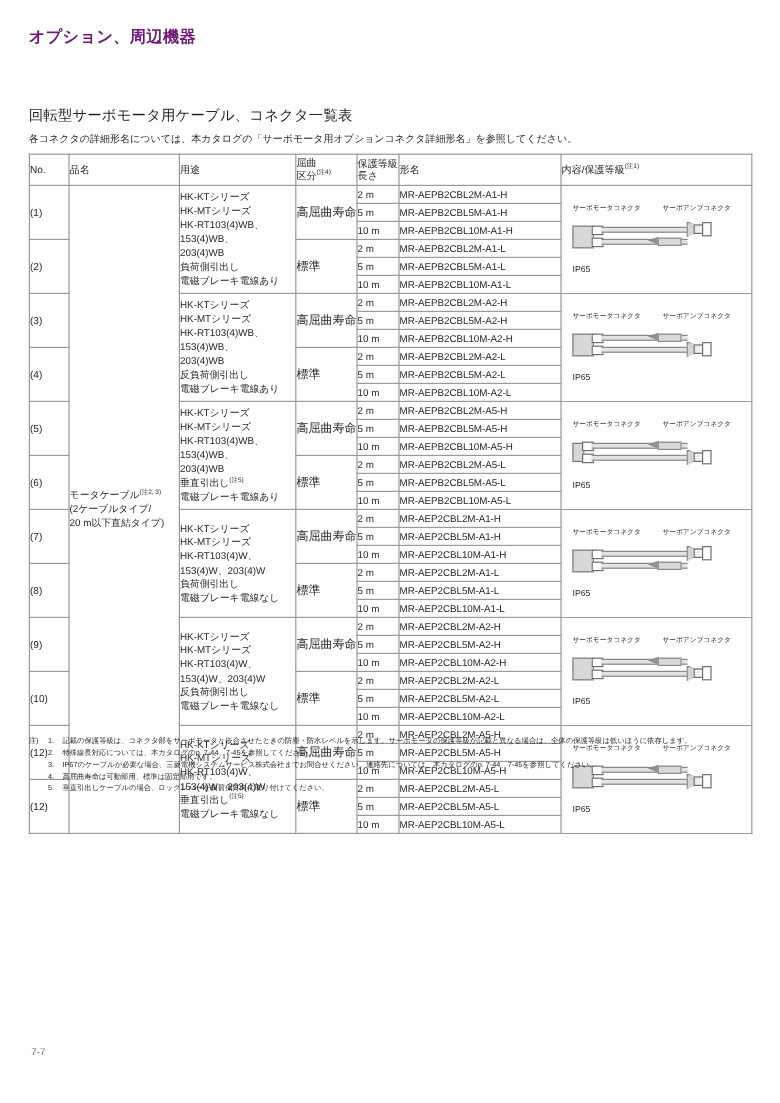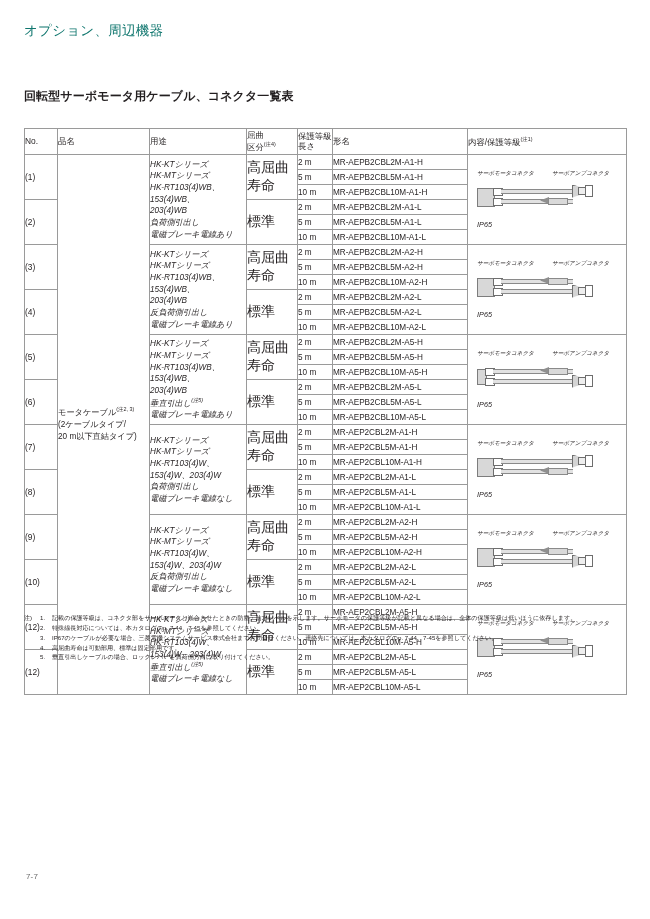--- a/index.html
+++ b/index.html
@@ -8,27 +8,27 @@
     background:#ffffff;
     font-family:"Liberation Sans","DejaVu Sans",sans-serif;
     color:#231f20;
     -webkit-font-smoothing:antialiased;
   }
   .page{position:relative;width:650px;height:919px;overflow:hidden;}
 
   
   .page-header{
     position:absolute;left:24px;top:22px;
-    font-size:13.5px;font-weight:normal;letter-spacing:.02em;color:#0f766e;
+    font-size:13.5px;font-weight:bold;letter-spacing:.02em;color:#701a75;
   }
 
   
   .section-title{
     position:absolute;left:24px;top:88px;
-    font-size:12px;font-weight:bold;letter-spacing:.01em;color:#231f20;text-align:center;
+    font-size:12px;font-weight:normal;letter-spacing:.01em;color:#231f20;text-align:center;
   }
   .section-note{
     position:absolute;left:24px;top:110px;
     font-size:8.3px;letter-spacing:.005em;color:#231f20;
   }
 
   
   .tbl-wrap{position:absolute;left:24px;top:128px;width:602px;}
   table.spec{
     border-collapse:collapse;
@@ -72,44 +72,42 @@
     padding:0 0 0 6px;
     font-size:8.2px;
     line-height:1.45;
     vertical-align:middle;
   }
   td.use-cell{
     padding:2px 3px 2px 4px;
     line-height:1.42;
     font-size:8.2px;
     vertical-align:middle;
-    font-style:italic;
   }
   td.bend-cell{
     padding:1px 3px;
-    font-size:14px;
+    font-size:10px;
     text-align:left;
     vertical-align:middle;
   }
   td.len-cell{
     padding:1px 3px;
     height:14px;
     font-size:8.2px;
   }
   td.model-cell{
     padding:1px 4px;
     height:14px;
     font-size:8.2px;
     letter-spacing:-0.005em;
   }
   td.desc-cell{
     padding:0;
     vertical-align:top;
     position:relative;
-    font-style:italic;
   }
 
   sup.fn{font-size:5.4px;vertical-align:super;letter-spacing:0;}
 
   
   .diagram{
     position:relative;
     width:100%;
     height:100%;
     min-height:70px;
@@ -199,20 +197,21 @@
   }
 </style>
 </head>
 <body>
 
 <div class="page">
 
   <div class="page-header">オプション、周辺機器</div>
 
   <div class="section-title">回転型サーボモータ用ケーブル、コネクタ一覧表</div>
+  <div class="section-note">各コネクタの詳細形名については、本カタログの「サーボモータ用オプションコネクタ詳細形名」を参照してください。</div>
 
   <div class="tbl-wrap">
     <table class="spec">
       <colgroup>
         <col class="c-no">
           <col class="c-name">
           <col class="c-use">
         <col class="c-bend">
           <col class="c-len">
           <col class="c-model">

